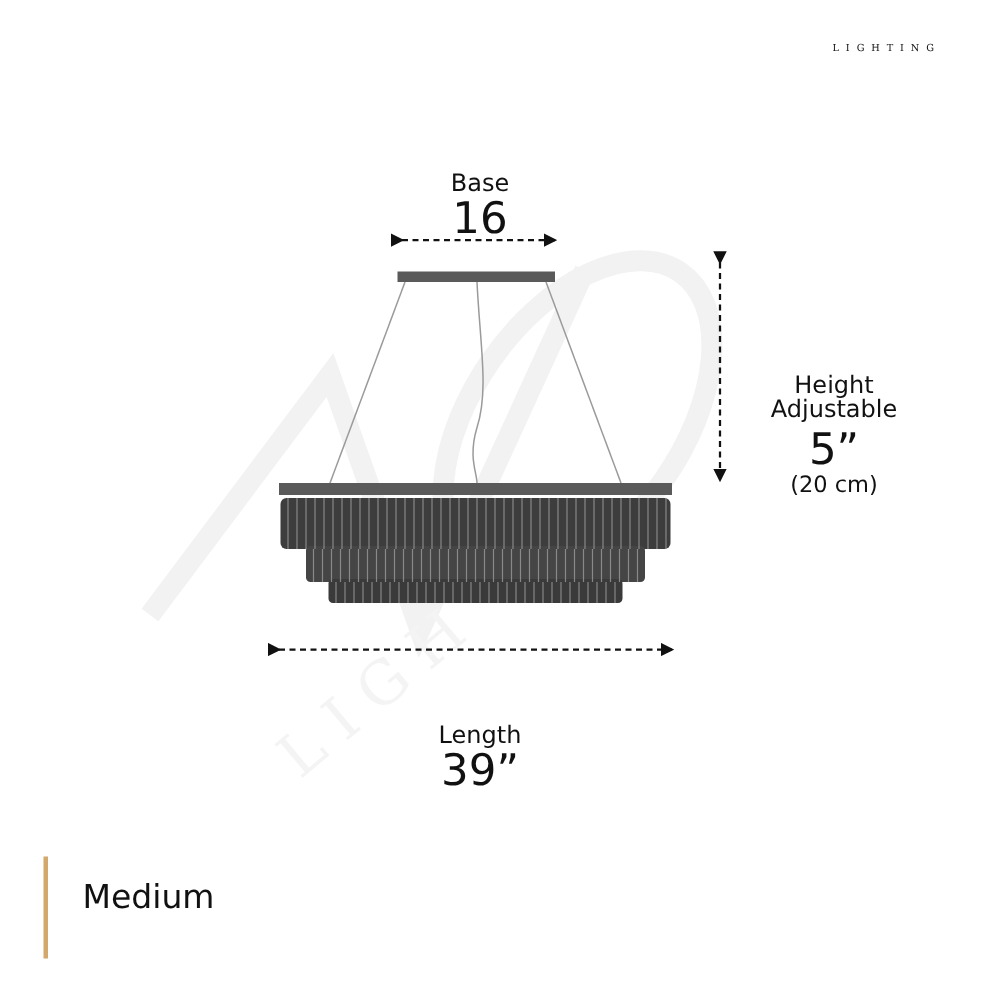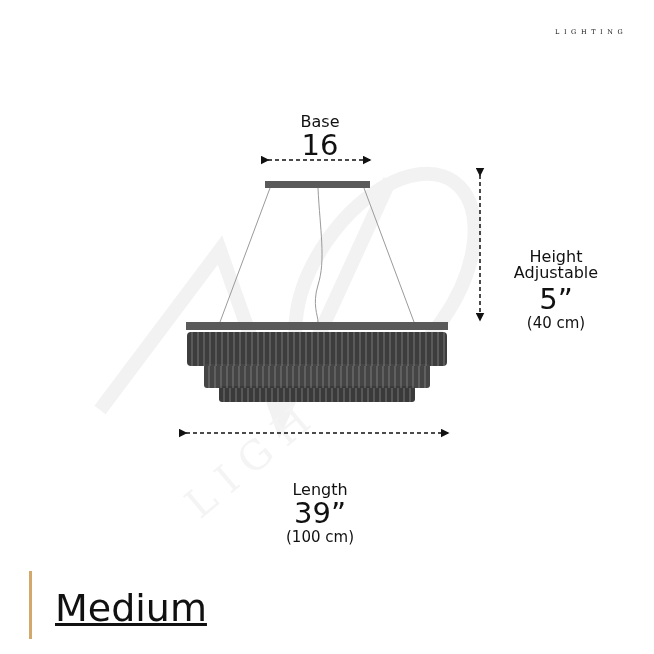--- a/index.html
+++ b/index.html
@@ -9,21 +9,21 @@
   .logo-main { font-family:"DejaVu Serif", serif; font-size:27px; font-weight:bold; letter-spacing:1px; line-height:28px; color:#111; }
   .logo-sub { font-family:"DejaVu Serif", serif; font-size:6.5px; font-weight:normal; letter-spacing:4.6px; line-height:8px; margin-left:20px; color:#111; }
   .dim { text-align:center; line-height:1;margin-top:44px; }
   .dim .label { font-size:16px; color:#111; }
   .dim .value { font-size:29px; font-weight:500; color:#111; margin-top:1px; }
   .dim .metric { font-size:15px; color:#111; margin-top:2px; }
   .base-dim { left:260px; top:70px; width:120px; }
   .height-dim { left:498px; top:205px; width:116px; }
   .length-dim { left:260px; top:438px; width:120px; }
   .size-bar { left:29px; top:571px; width:3px; height:68px; background:#d2a86c; }
-  .size-label { left:55px; top:586px; font-size:38px; color:#111; font-weight:500;text-decoration:underline; }
+  .size-label { left:55px; top:586px; font-size:22px; color:#111; font-weight:500; }
   .watermark { left:0; top:0; width:654px; height:654px; pointer-events:none; }
 </style>
 </head>
 <body>
 
 <svg class="abs watermark" viewBox="0 0 654 654">
   <g fill="none" stroke="#f1f1f1" stroke-width="14" opacity="0.9">
     <path d="M100 410 L220 250 L280 420 L390 180"></path>
     <ellipse cx="385" cy="280" rx="70" ry="120" transform="rotate(35 385 280)"></ellipse>
   </g>
@@ -38,27 +38,26 @@
 
 <div class="abs dim base-dim">
   <div class="label">Base</div>
   <div class="value">16</div>
 </div>
 
 <div class="abs dim height-dim">
   <div class="label">Height</div>
   <div class="label">Adjustable</div>
   <div class="value" style="margin-top:4px">5”</div>
-  <div class="metric">(40 cm)</div>
+  <div class="metric">(20 cm)</div>
 </div>
 
 <div class="abs dim length-dim">
   <div class="label">Length</div>
   <div class="value">39”</div>
-  <div class="metric">(100 cm)</div>
 </div>
 
 <svg class="abs" style="left:0;top:0" width="654" height="654">
   <defs>
     <marker id="ah" markerWidth="6" markerHeight="6" refX="5" refY="3" orient="auto">
       <path d="M0,0 L6,3 L0,6 Z" fill="#111"></path>
     </marker>
   </defs>
   <line x1="268" y1="160" x2="370" y2="160" stroke="#111" stroke-width="1.5" stroke-dasharray="4,3" marker-start="url(#ah)" marker-end="url(#ah)"></line>
   <line x1="480" y1="175" x2="480" y2="320" stroke="#111" stroke-width="1.5" stroke-dasharray="4,3" marker-start="url(#ah)" marker-end="url(#ah)"></line>

